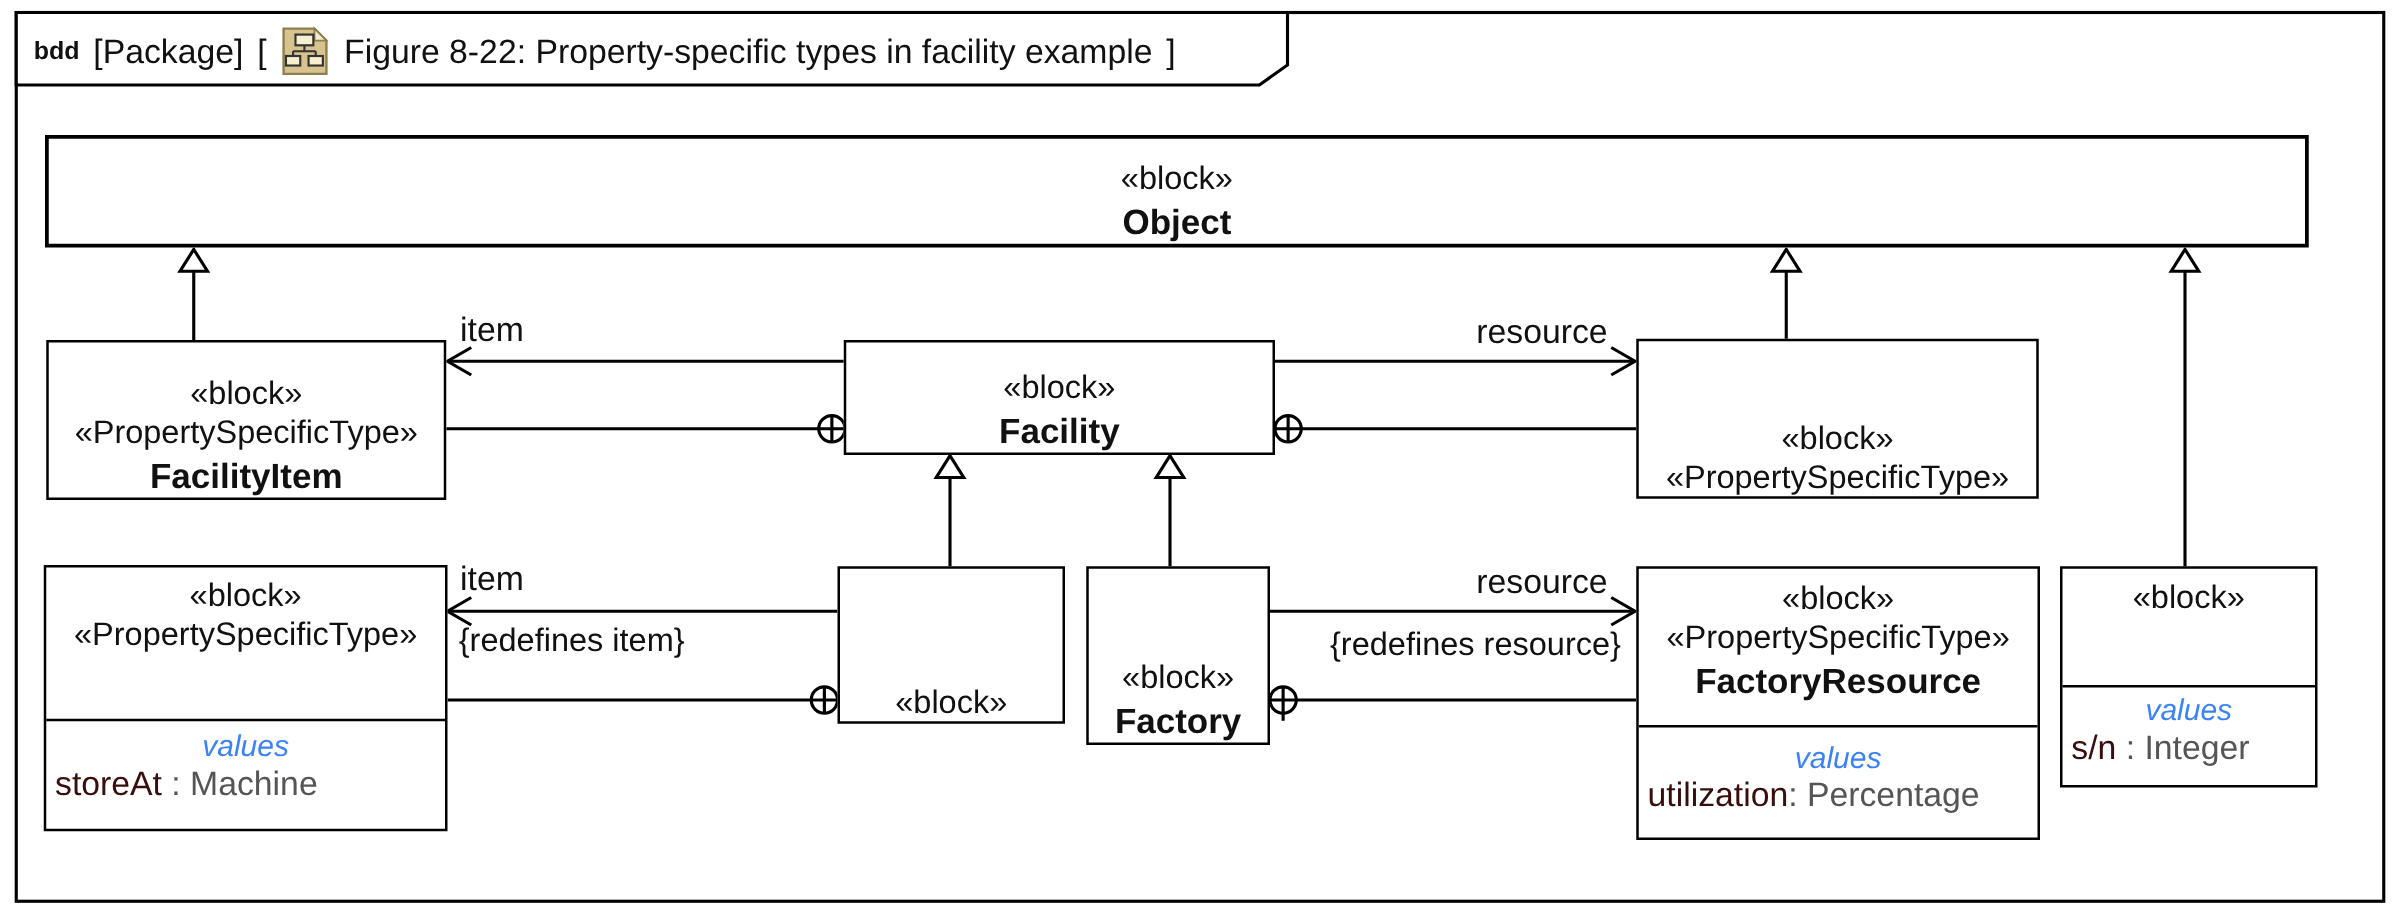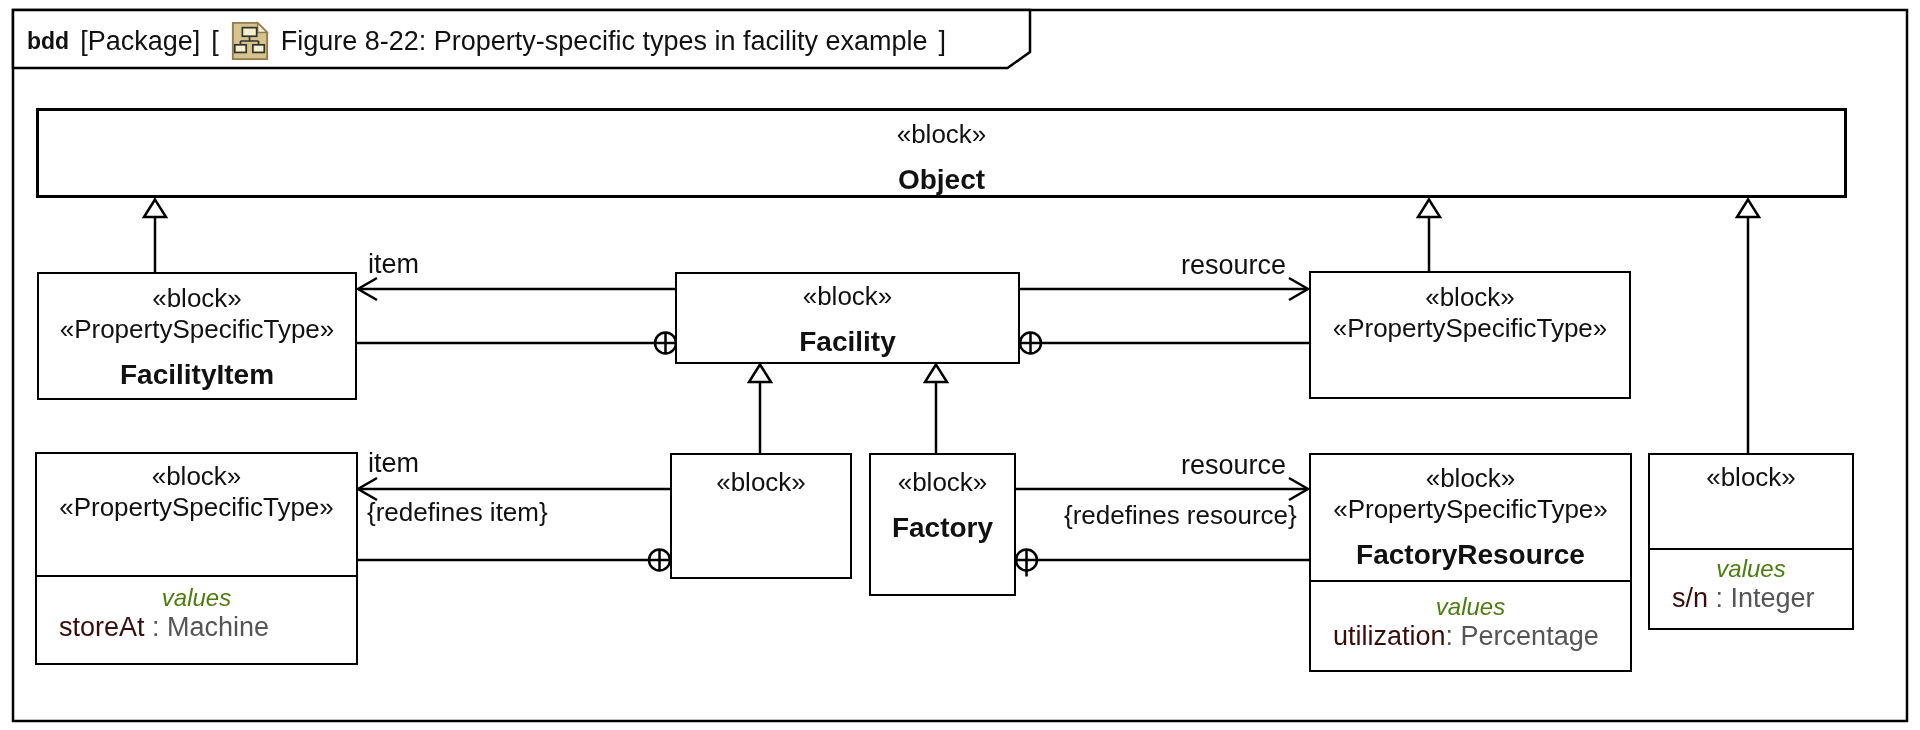--- a/index.html
+++ b/index.html
@@ -7,35 +7,35 @@
     position:relative;width:1920px;height:730px;background:#ffffff;
     font-family:"Liberation Sans", sans-serif;color:#111;overflow:hidden;
   }
   #connector-layer{position:absolute;left:0;top:0;width:1920px;height:730px;}
 
   
   .frame-header{
     position:absolute;left:27px;top:20px;height:42px;
     display:flex;align-items:center;gap:11px;font-size:27px;white-space:nowrap;
   }
-  .fh-kind{font-weight:700;font-size:23px;text-align:right;}
+  .fh-kind{font-weight:700;font-size:20px;text-align:right;}
   .fh-icon{display:inline-block;}
 
   
   .block{
     position:absolute;background:#fff;border:2px solid #000;
-    box-sizing:border-box;text-align:center;display:flex;flex-direction:column;
+    box-sizing:border-box;text-align:center;display:flex;flex-direction:column;justify-content:flex-end;
   }
   .block.thick{border-width:3px;}
   .comp-top{box-sizing:border-box;}
   .comp-values{border-top:2px solid #000;flex:1;box-sizing:border-box;}
   .st{font-size:26px;line-height:31px;}
-  .nm{font-size:28px;font-weight:700;line-height:34px;margin-top:13px;}
-  .kw{font-size:24px;font-style:italic;color:#4d7c0f;line-height:26px;text-align:center;}
-  .vrow{font-size:27px;line-height:32px;text-align:left;padding-left:22px;white-space:nowrap;}
+  .nm{font-size:28px;font-weight:700;line-height:34px;margin-top:3px;}
+  .kw{font-size:24px;font-style:italic;color:#3b82f6;line-height:26px;text-align:center;}
+  .vrow{font-size:27px;line-height:32px;text-align:left;padding-left:7px;white-space:nowrap;}
   .vname{color:#3a0d0d;}
   .vsep,.vtype{color:#555;white-space:pre;}
 
   
   .elabel{position:absolute;font-size:27px;line-height:27px;white-space:nowrap;}
   .elabel.small{font-size:26px;}
 
   .pt8{padding-top:8px;} .pt9{padding-top:9px;} .pt7{padding-top:7px;} .pt12{padding-top:12px;}
 </style>
 </head>

